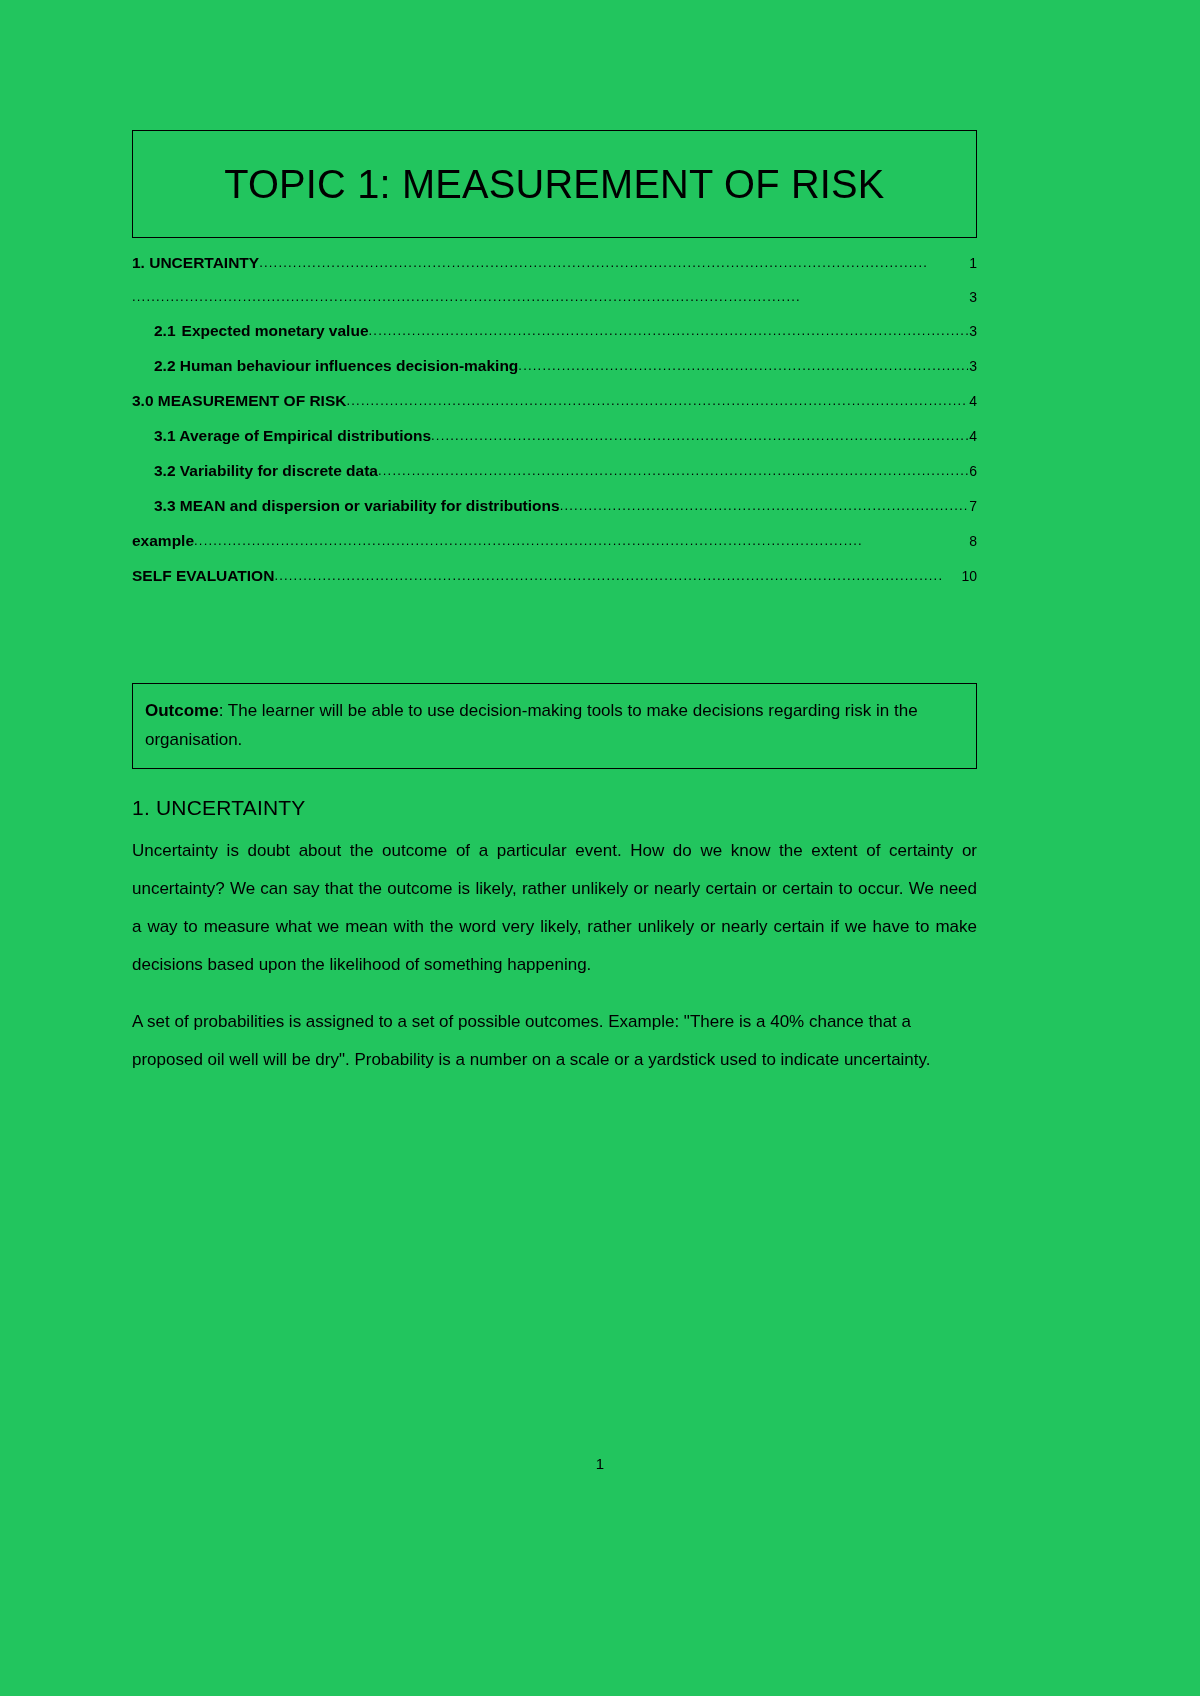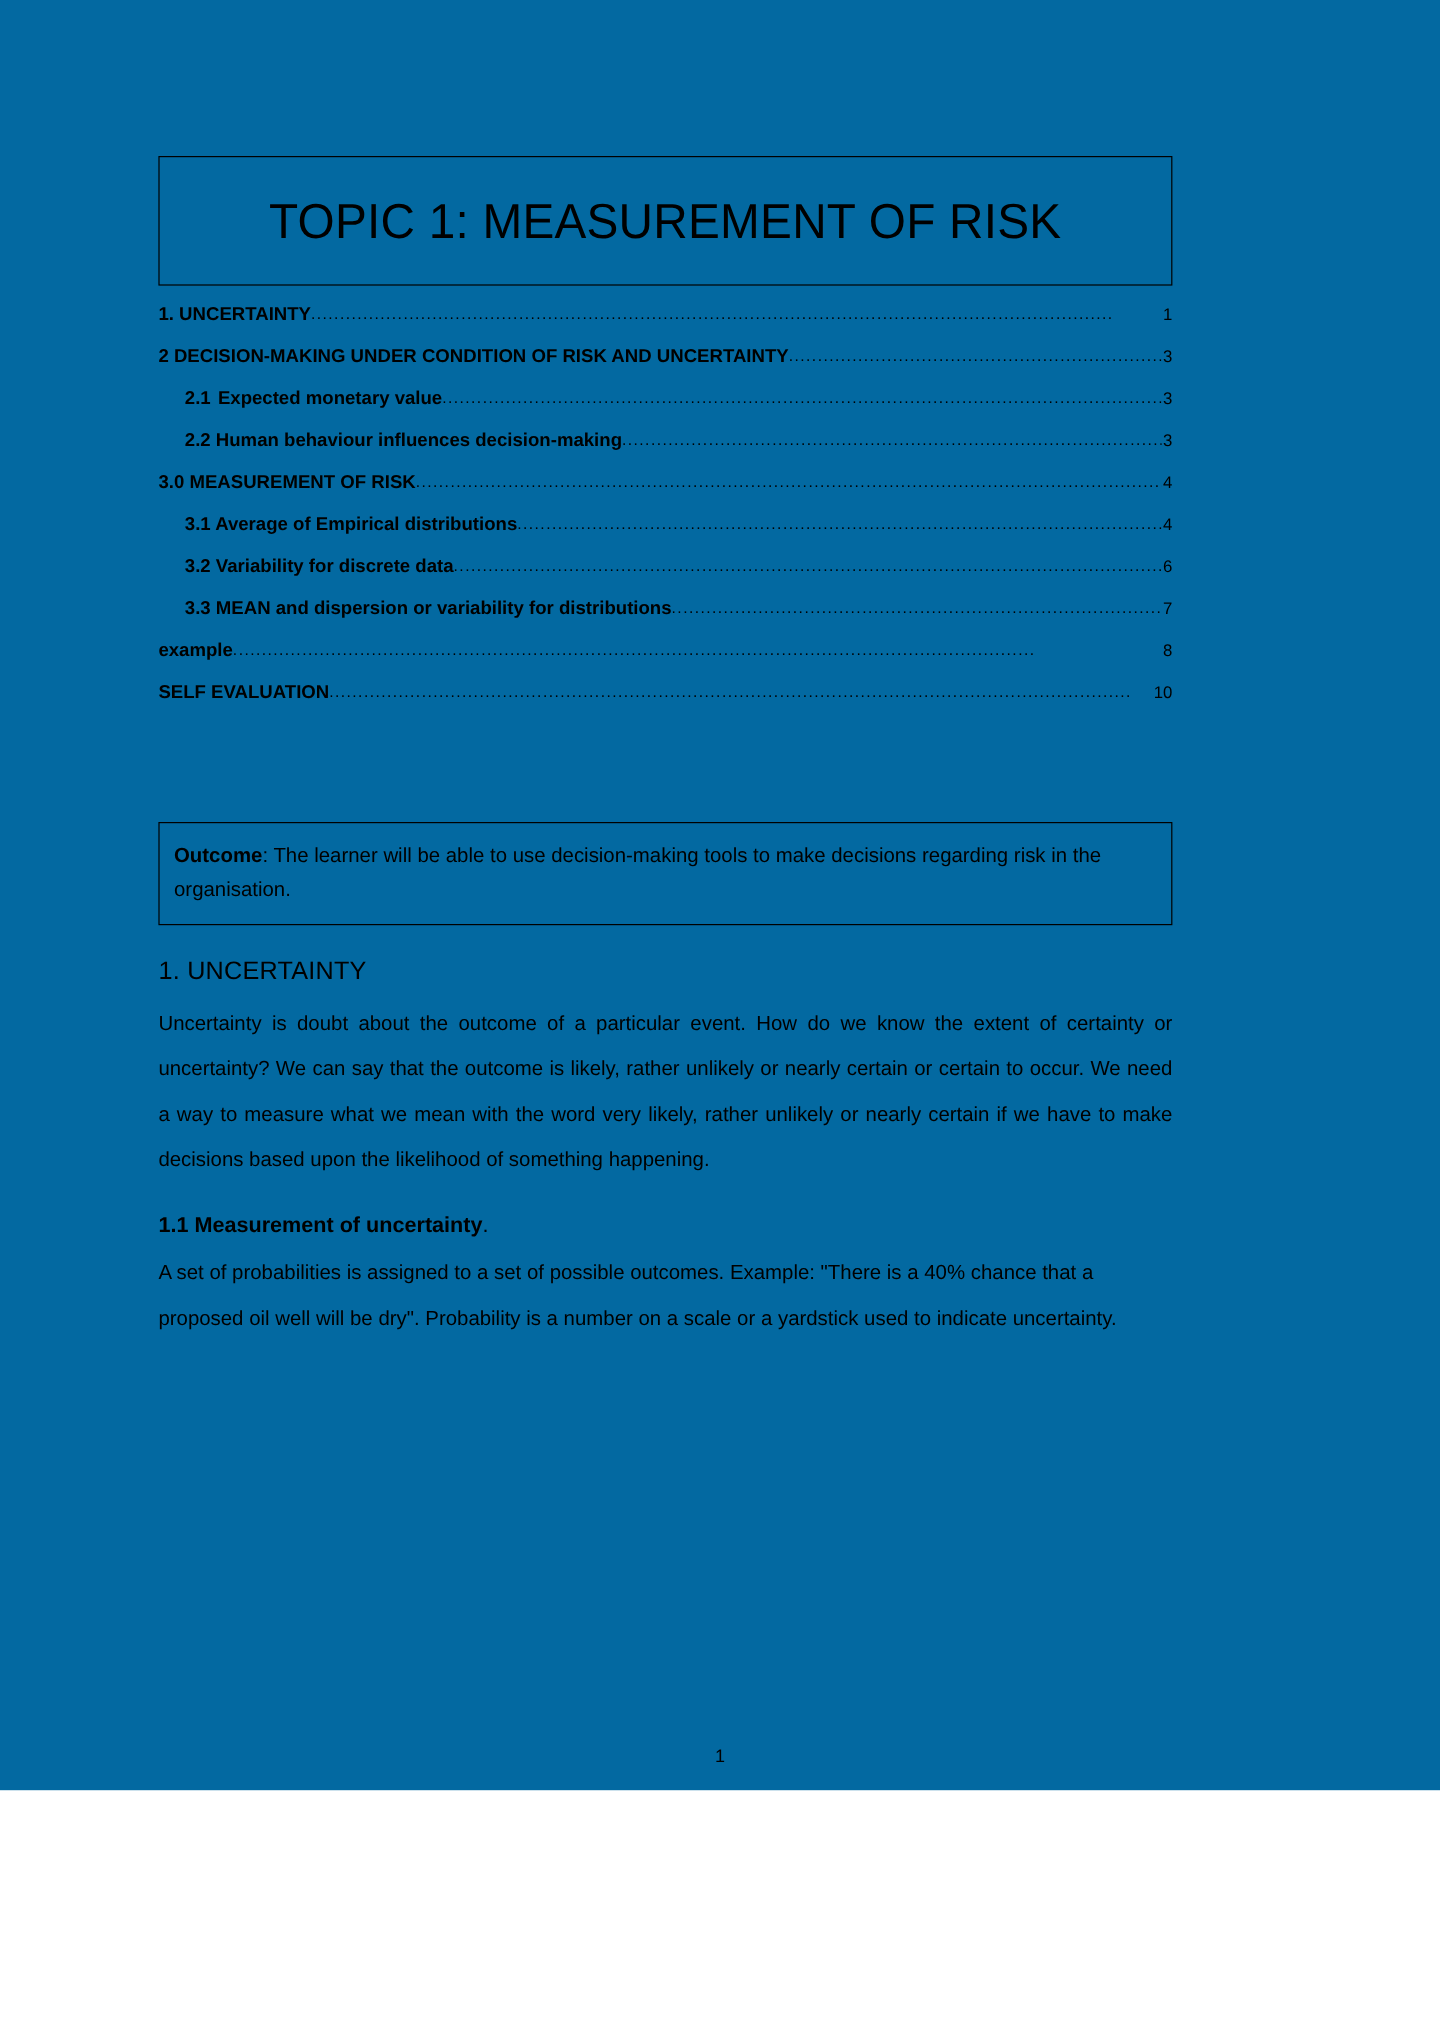--- a/index.html
+++ b/index.html
@@ -7,22 +7,22 @@
     padding: 0;
     background: #ffffff;
   }
   body {
     font-family: "Liberation Sans", sans-serif;
     color: #000000;
   }
   .page {
     position: relative;
     width: 1200px;
-    height: 1492px;
-    background: #0369a1;
+    height: 1696px;
+    background: #22c55e;
     margin: 0 auto;
     overflow: hidden;
     box-sizing: border-box;
   }
   .content {
     position: absolute;
     left: 132px;
     top: 0;
     width: 845px;
   }
@@ -160,21 +160,20 @@
     </div>
 
 
     <div class="toc" id="toc">
         <div class="toc-row lvl1">
           <span class="toc-label">1. UNCERTAINTY</span>
           <span class="toc-dots">...........................................................................................................................................</span>
           <span class="toc-page">1</span>
         </div>
         <div class="toc-row lvl1">
-          <span class="toc-label">2 DECISION-MAKING UNDER CONDITION OF RISK AND UNCERTAINTY</span>
           <span class="toc-dots">...........................................................................................................................................</span>
           <span class="toc-page">3</span>
         </div>
         <div class="toc-row lvl2">
           <span class="toc-num-light">2.1</span>
           <span class="toc-label">Expected monetary value</span>
           <span class="toc-dots">...........................................................................................................................................</span>
           <span class="toc-page">3</span>
         </div>
         <div class="toc-row lvl2">
@@ -216,20 +215,19 @@
 
     <div class="outcome-box">
       <b>Outcome</b><span>: The learner will be able to use decision-making tools to make decisions regarding risk in the organisation.</span>
     </div>
 
     <h2 class="sec-head">1. UNCERTAINTY</h2>
 
     <p class="body">Uncertainty is doubt about the outcome of a particular event. How do we know the extent of certainty or uncertainty?  We can say that the outcome is likely, rather unlikely or nearly certain or certain to occur. We need a way to measure what we mean with the word very likely, rather unlikely or nearly certain if we have to make decisions based upon the likelihood of something happening.</p>
 
 
-    <h3 class="subsec-head"><span>1.1 Measurement of uncertainty</span><span class="reg">.</span></h3>
 
     <p class="body indent">A set of probabilities is assigned to a set of possible outcomes. Example: "There is a 40% chance that a proposed oil well will be dry". Probability is a number on a scale or a yardstick used to indicate uncertainty.</p>
 
   </div>
 
   <div class="footer-num">1</div>
 </div>
 
 </body></html>

